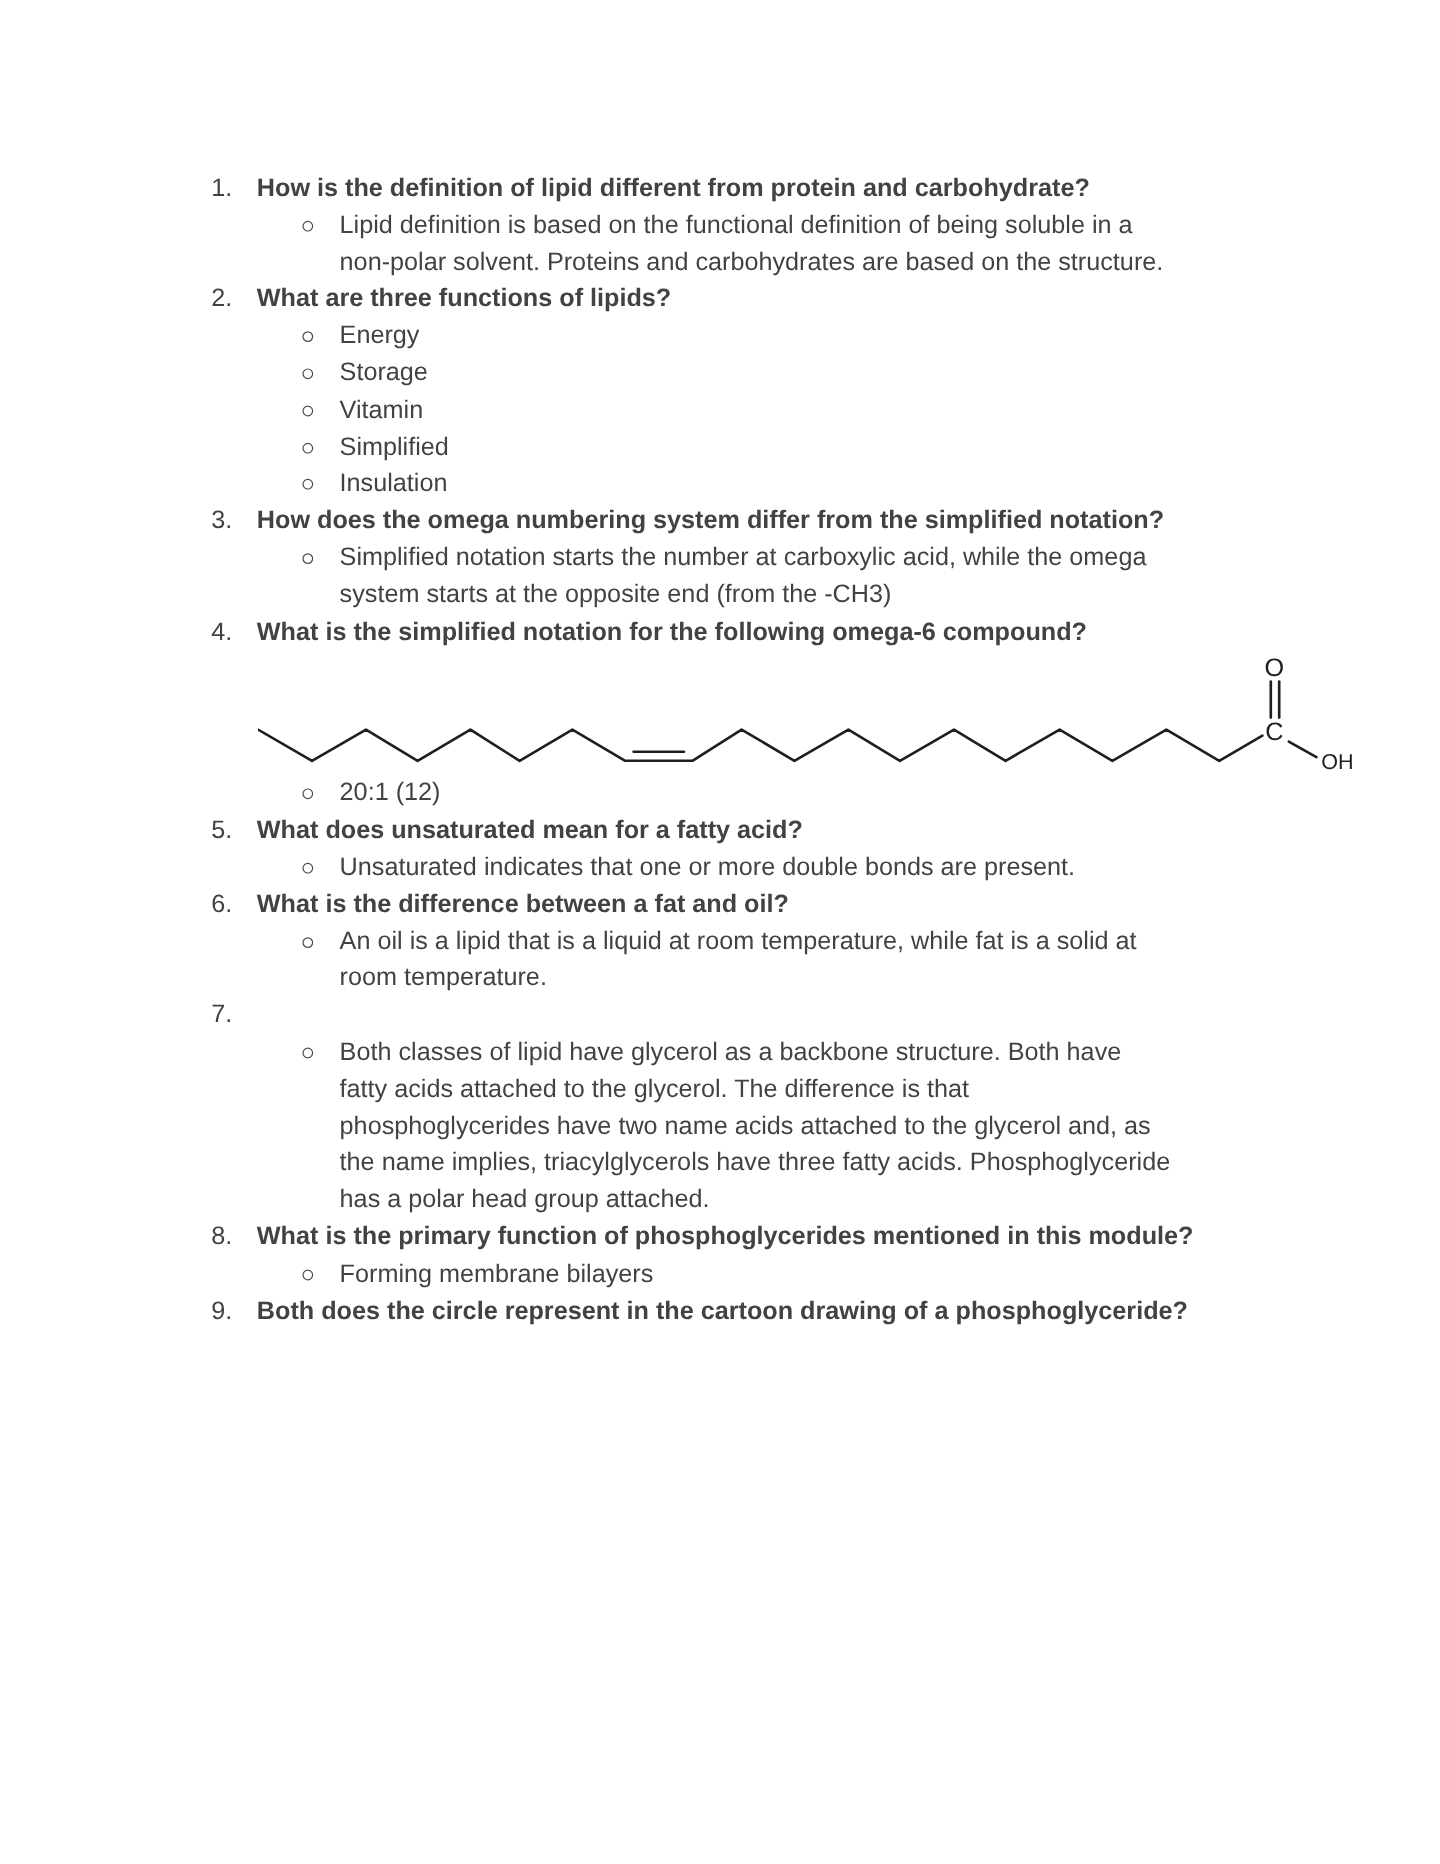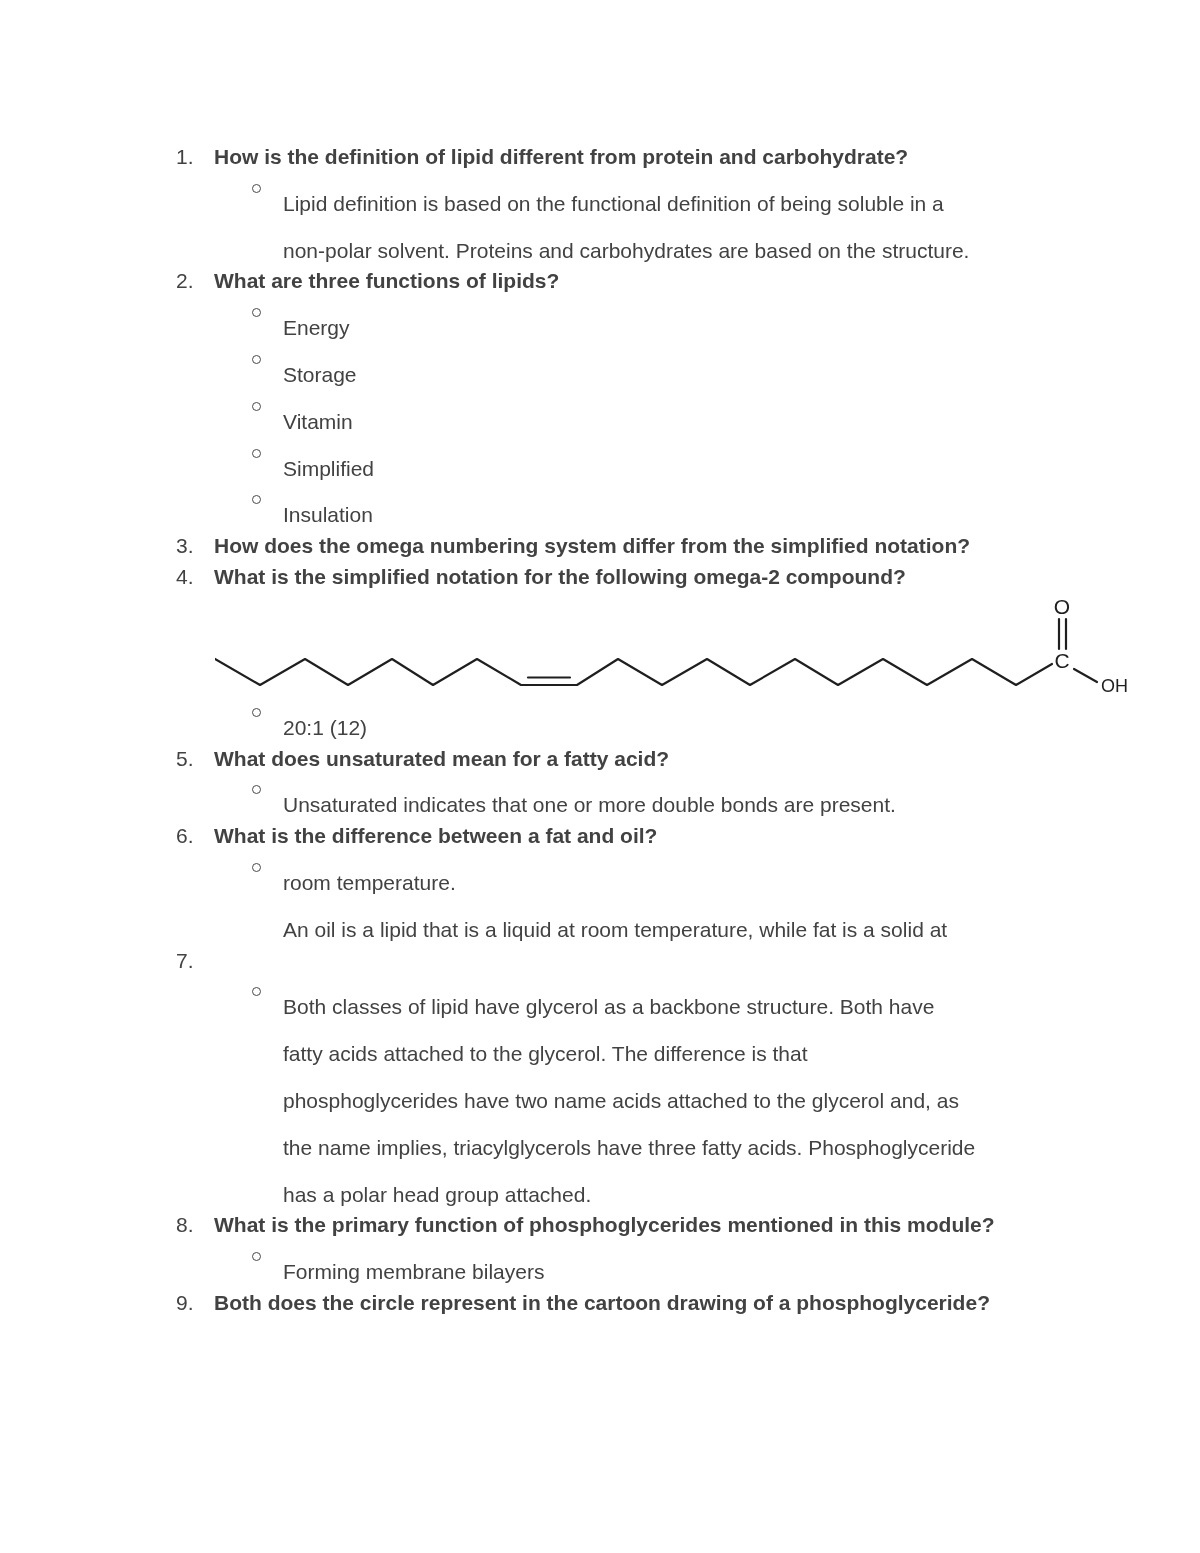--- a/index.html
+++ b/index.html
@@ -34,21 +34,21 @@
   }
   .bullet-dot {
     position: absolute;
     left: 1px;
     top: 11px;
     width: 9px;
     height: 9px;
     border: 1.6px solid #4a4a4a;
     border-radius: 50%;
   }
-  .a-lines .line { white-space: nowrap; margin-top: 16px; }
+  .a-lines .line { white-space: nowrap; }
   .figure-wrap {
     height: 104px;
     position: relative;
   }
   .figure-wrap svg {
     position: absolute;
     left: 39px;
     top: 0;
   }
   .struct-line {
@@ -131,24 +131,33 @@
         </span>
       <div class="a-lines">
         <div class="line">Insulation</div>
       </div>
     </div>
 
     <div class="q-row">
       <span class="q-num">3.</span>
       <span class="q-text">How does the omega numbering system differ from the simplified notation?</span>
     </div>
+    <div class="a-block">
+      <span class="bullet-col">
+          <span class="bullet-dot"></span>
+        </span>
+      <div class="a-lines">
+        <div class="line">Simplified notation starts the number at carboxylic acid, while the omega</div>
+        <div class="line">system starts at the opposite end (from the -CH3)</div>
+      </div>
+    </div>
 
     <div class="q-row">
       <span class="q-num">4.</span>
-      <span class="q-text">What is the simplified notation for the following omega-2 compound?</span>
+      <span class="q-text">What is the simplified notation for the following omega-6 compound?</span>
     </div>
 
     <div class="figure-wrap">
       <svg width="960" height="104" viewBox="0 0 960 104">
 
         <polyline class="struct-line" points="0,66 45,92 90,66 133,92 177,66 218,92 262,66 306,92 362,92 403,66 447,92 492,66 535,92 580,66 623,92 668,66 712,92 757,66 801,92 837,71"></polyline>
 
         <line class="struct-line" x1="313" y1="84.5" x2="355" y2="84.5"></line>
 
         <line class="struct-line" x1="844" y1="26" x2="844" y2="56"></line>
@@ -186,22 +195,22 @@
 
     <div class="q-row">
       <span class="q-num">6.</span>
       <span class="q-text">What is the difference between a fat and oil?</span>
     </div>
     <div class="a-block">
       <span class="bullet-col">
           <span class="bullet-dot"></span>
         </span>
       <div class="a-lines">
+        <div class="line">An oil is a lipid that is a liquid at room temperature, while fat is a solid at</div>
         <div class="line">room temperature.</div>
-        <div class="line">An oil is a lipid that is a liquid at room temperature, while fat is a solid at</div>
       </div>
     </div>
 
     <div class="q-row">
       <span class="q-num">7.</span>
     </div>
     <div class="a-block">
       <span class="bullet-col">
           <span class="bullet-dot"></span>
         </span>

